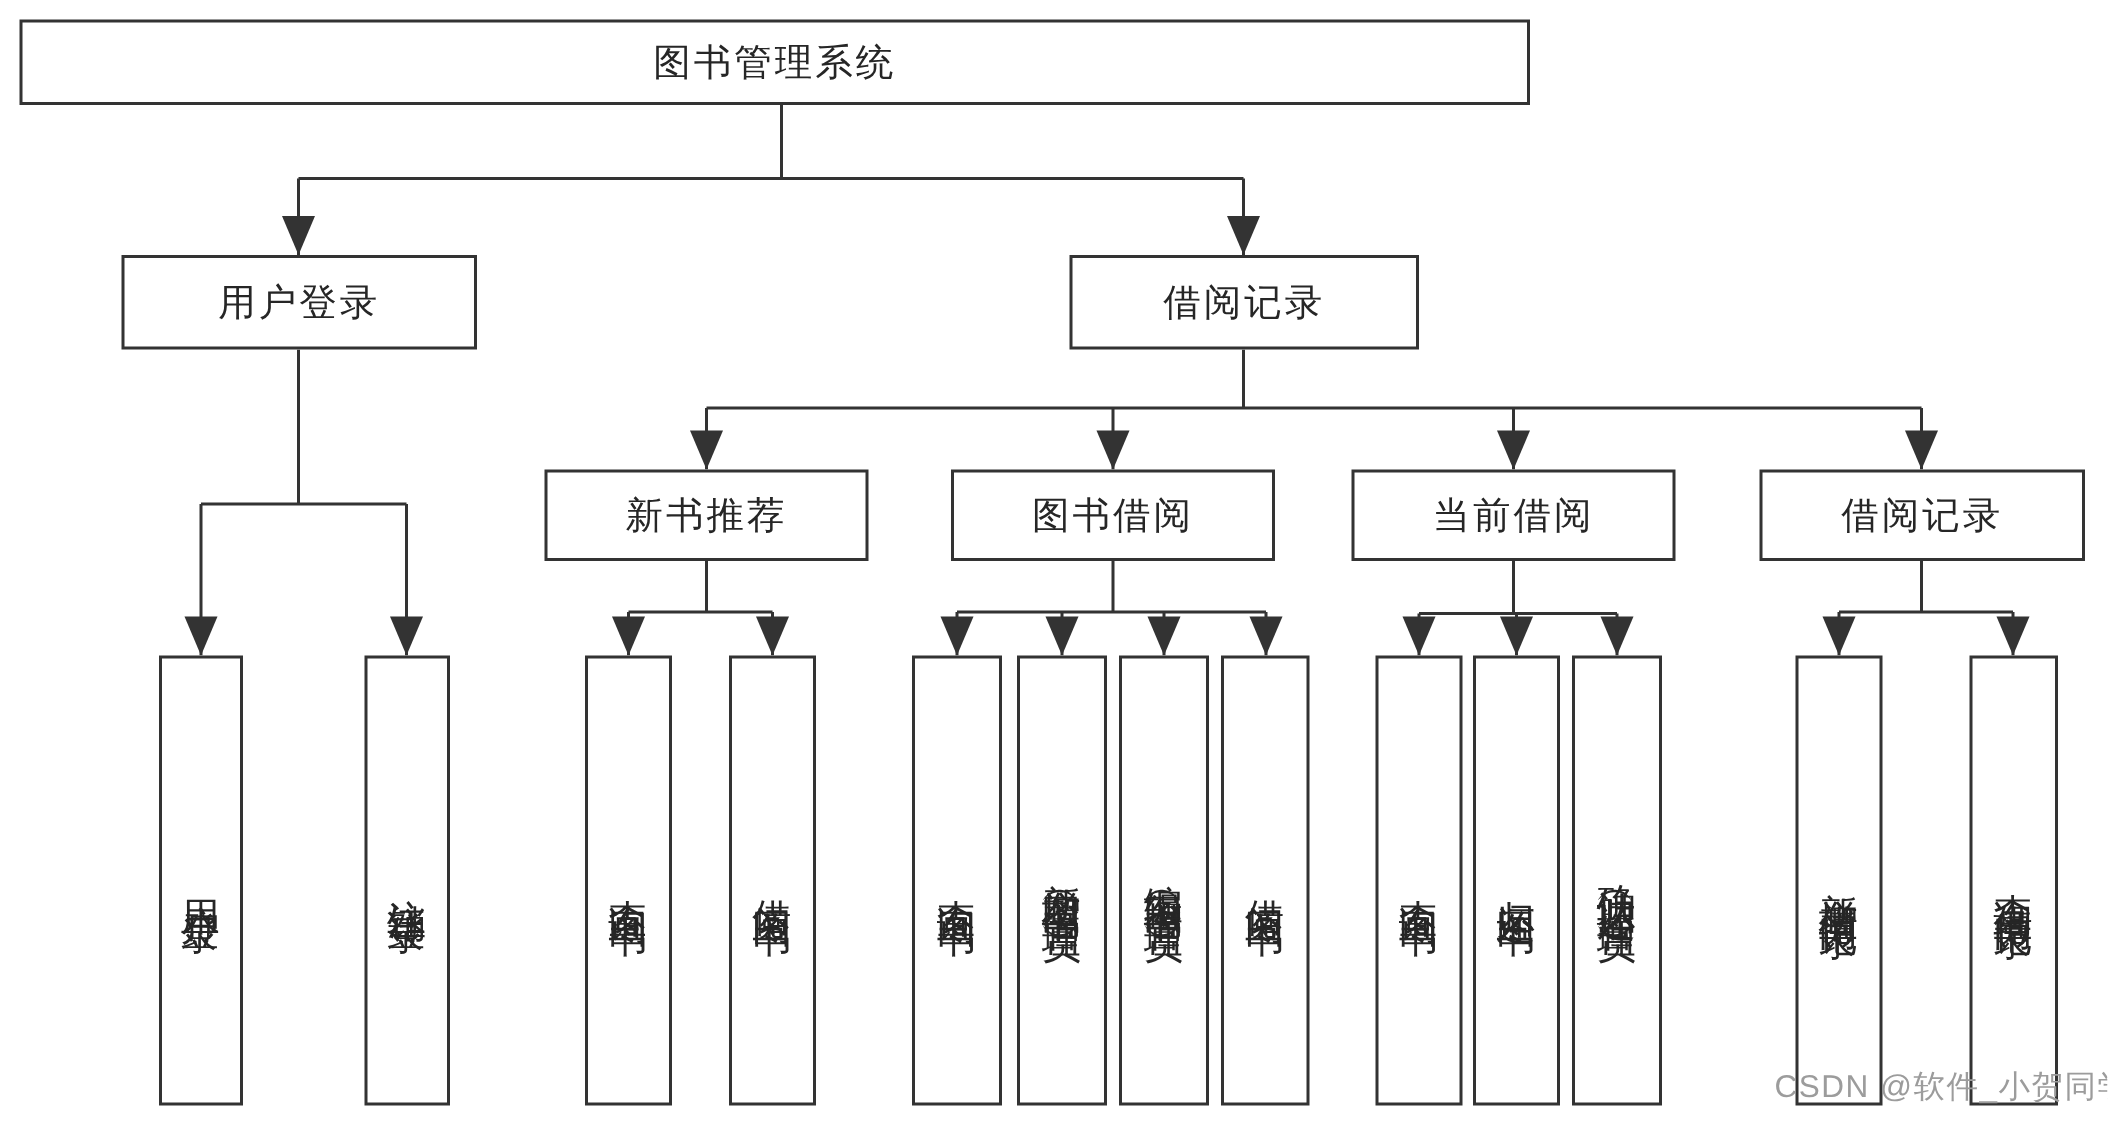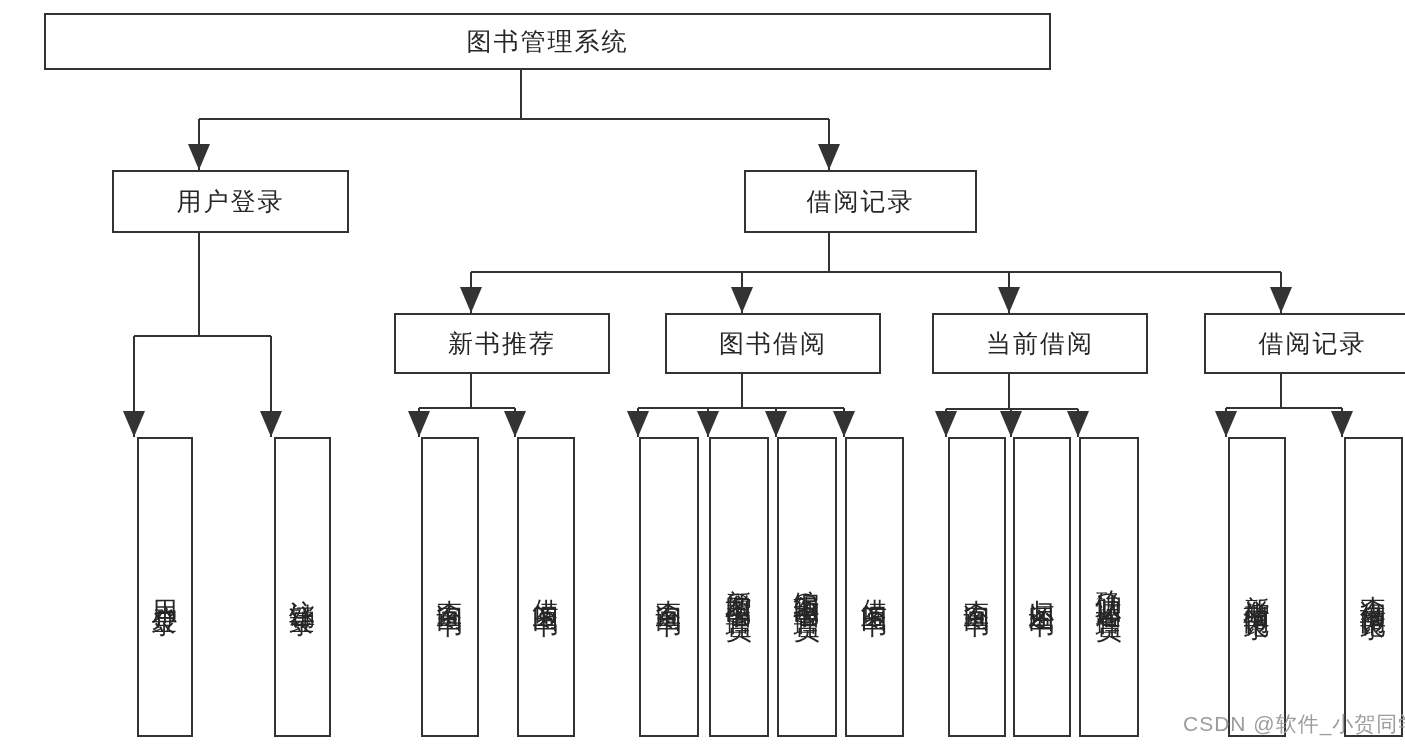--- a/index.html
+++ b/index.html
@@ -15,21 +15,20 @@
   }
   .connectors { position: absolute; left: 0; top: 0; width: 1405px; height: 747px; }
   .connectors path { fill: none; stroke: var(--line, #333333); stroke-width: 2; }
   .connectors polygon { fill: var(--line, #333333); stroke: none; }
   .node {
     position: absolute; box-sizing: border-box;
     background: var(--box-background, #ffffff);
     border: 2px solid var(--line, #333333);
     display: flex; align-items: center; justify-content: center;
     color: var(--text, #262626);
-    margin-left: 31px;
   }
   .h-node { font-size: 25px; letter-spacing: 2px; white-space: nowrap; }
   .v-node {
     writing-mode: vertical-rl;
     text-orientation: mixed;
     font-size: 26px; letter-spacing: 4px; line-height: 1;
   }
   .watermark {
     position: absolute; left: 1183px; top: 710px;
     font-size: 21px; letter-spacing: 1px; white-space: nowrap;

